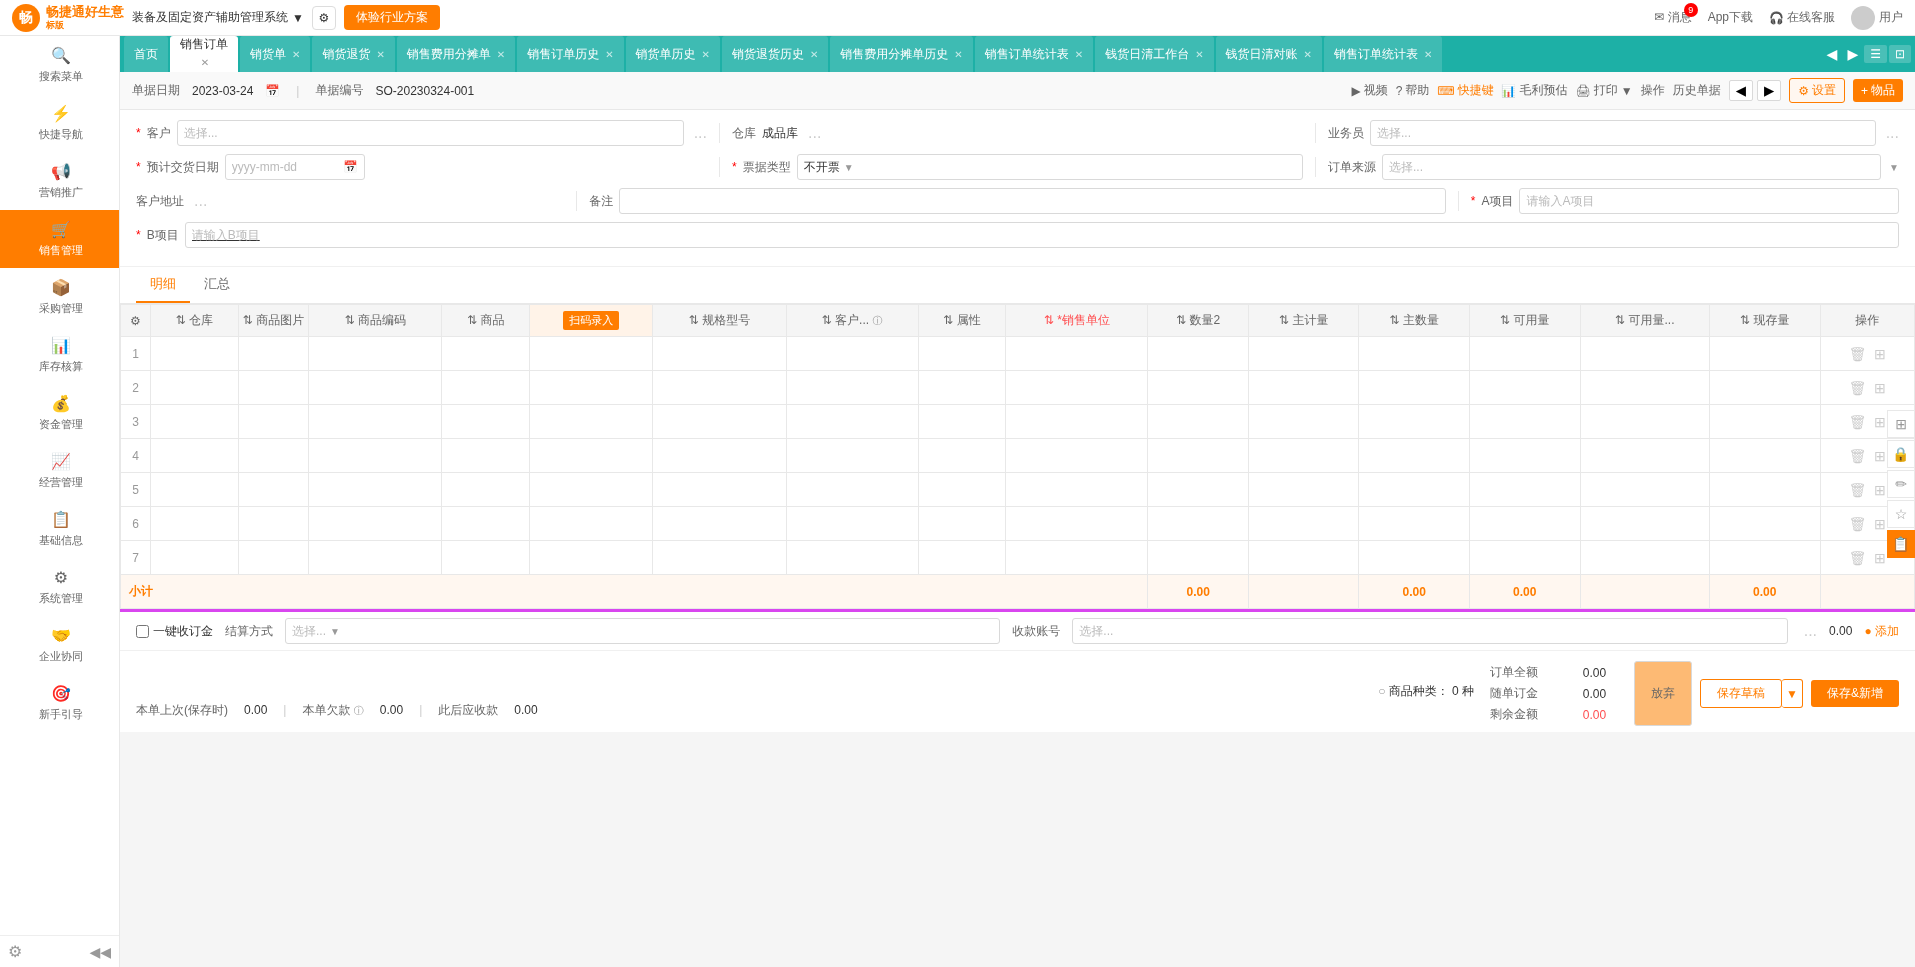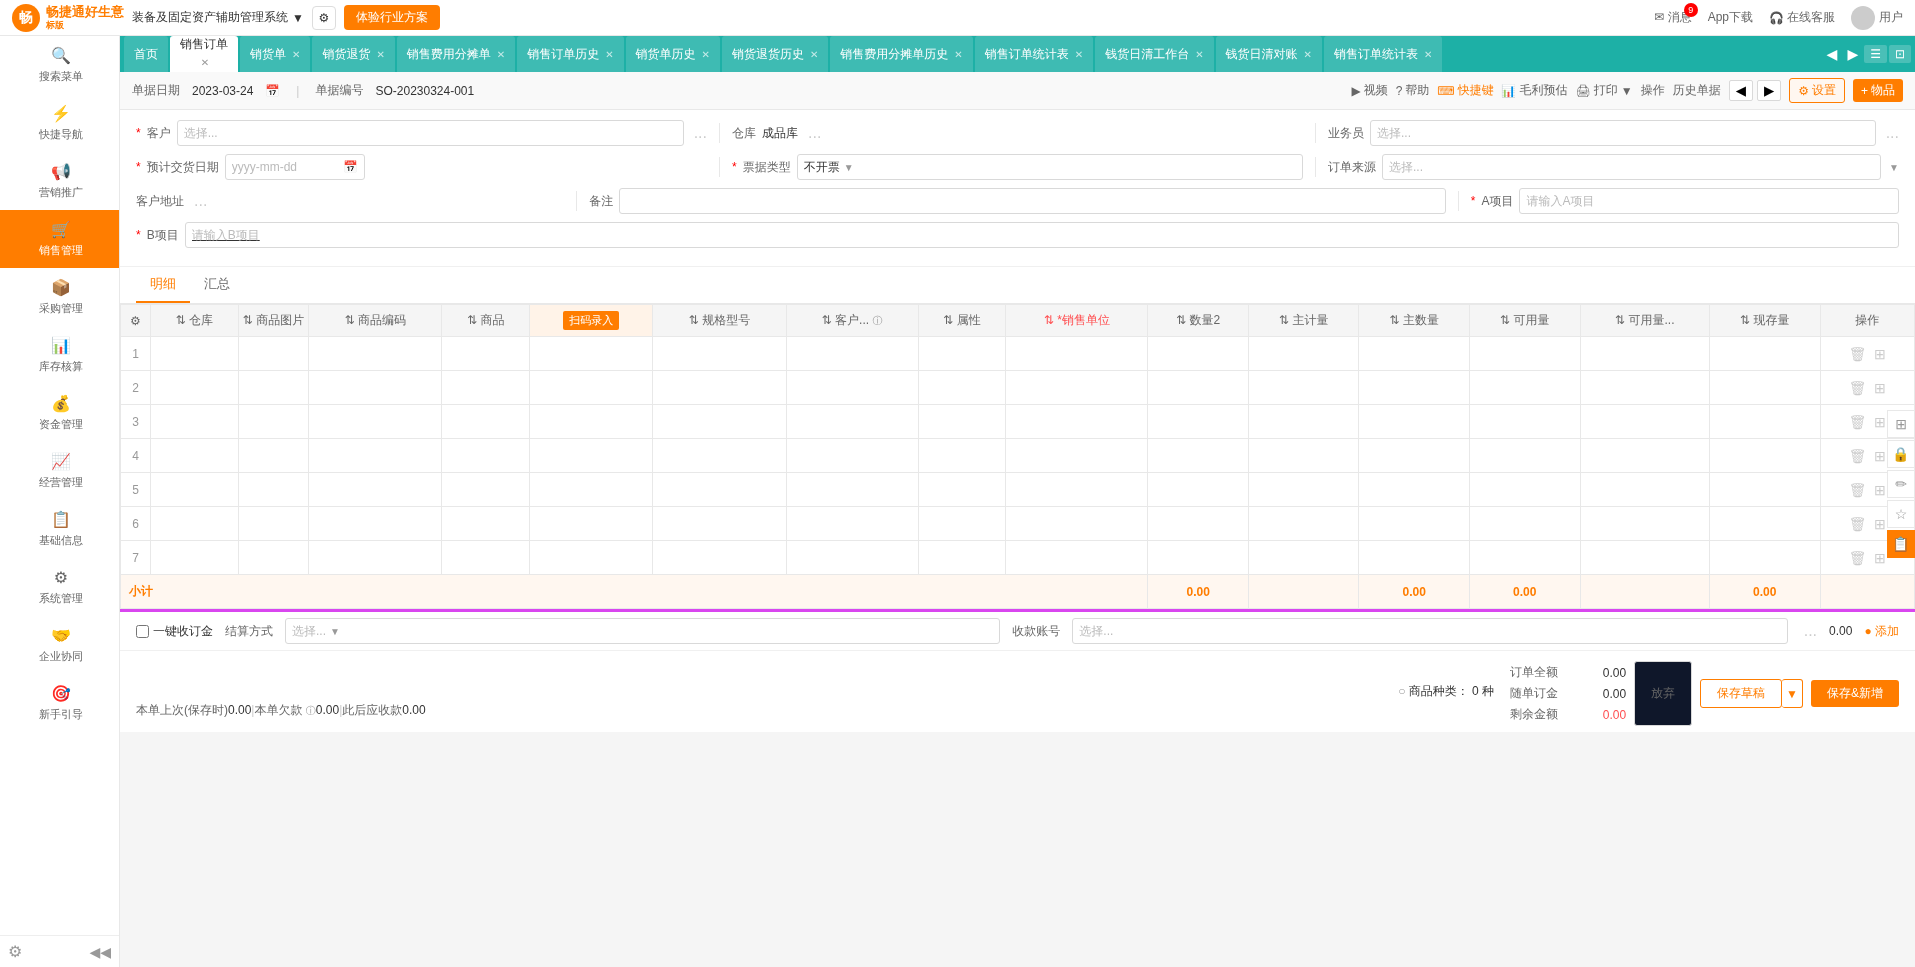--- a/index.html
+++ b/index.html
@@ -94,31 +94,31 @@
     
     
     .footer-area { background: white; border-top: 3px solid #d946ef; }
     .footer-row1 { display: flex; align-items: center; padding: 6px 16px; gap: 12px; border-bottom: 1px solid #f0f0f0; }
     .checkbox-label { display: flex; align-items: center; gap: 4px; font-size: 12px; cursor: pointer; }
     .footer-sep { color: #ccc; }
     .amount-display { color: #333; font-size: 12px; }
     .add-link { color: #ff7d00; cursor: pointer; font-size: 12px; }
     
     .footer-row2 { display: flex; align-items: center; justify-content: space-between; padding: 6px 16px; }
-    .footer-row2-left { display: flex; align-items: center; font-size: 12px; color: #666; margin-top: 37px; }
+    .footer-row2-left { display: flex; align-items: center; gap: 16px; font-size: 12px; color: #666; margin-top: 37px; }
     .footer-amount { color: #333; }
     .summary-panel { display: flex; flex-direction: column; gap: 4px; align-items: flex-end; }
     .summary-row { display: flex; justify-content: flex-end; align-items: center; gap: 8px; font-size: 12px; }
     .summary-label { color: #666; }
     .summary-value { color: #333; min-width: 60px; text-align: right; }
     .summary-value.red { color: #ff4d4f; }
     
     
     .action-buttons { display: flex; gap: 8px; align-items: center; margin-top: 4px; }
-    .btn-discard { border: 1px solid #d9d9d9; background: #0f172a; color: #666; padding: 23px 16px; border-radius: 3px; cursor: pointer; font-size: 12px; }
+    .btn-discard { border: 1px solid #d9d9d9; background: #fdba74; color: #666; padding: 23px 16px; border-radius: 3px; cursor: pointer; font-size: 12px; margin-left: 20px; }
     .btn-save-draft { border: 1px solid #ff7d00; background: white; color: #ff7d00; padding: 5px 16px; border-radius: 3px; cursor: pointer; font-size: 12px; }
     .btn-save-new { background: #ff7d00; color: white; border: none; padding: 5px 16px; border-radius: 3px; cursor: pointer; font-size: 12px; }
 
     
     .right-float { position: fixed; right: 0; top: 50%; transform: translateY(-50%); display: flex; flex-direction: column; gap: 2px; }
     .float-btn { width: 28px; height: 28px; background: white; border: 1px solid #e8e8e8; display: flex; align-items: center; justify-content: center; cursor: pointer; font-size: 14px; color: #999; }
 
     .scrollbar-container { overflow-x: auto; }
   </style>
 </head>

